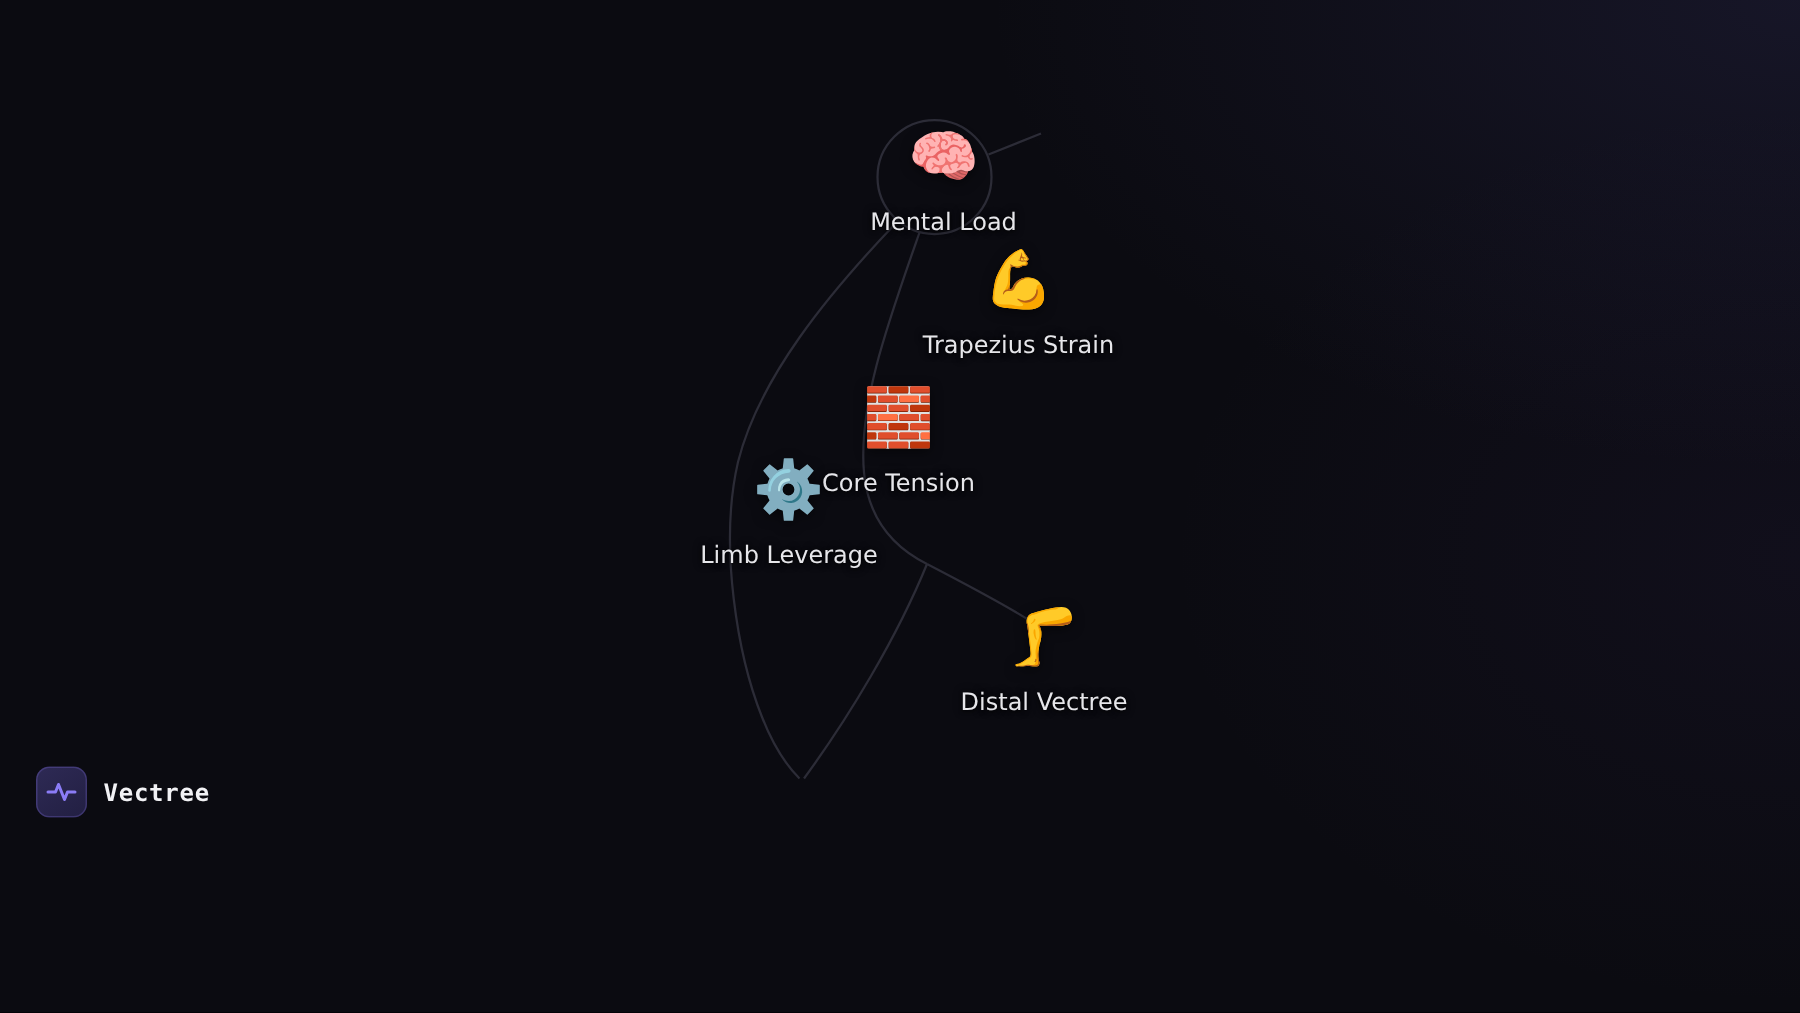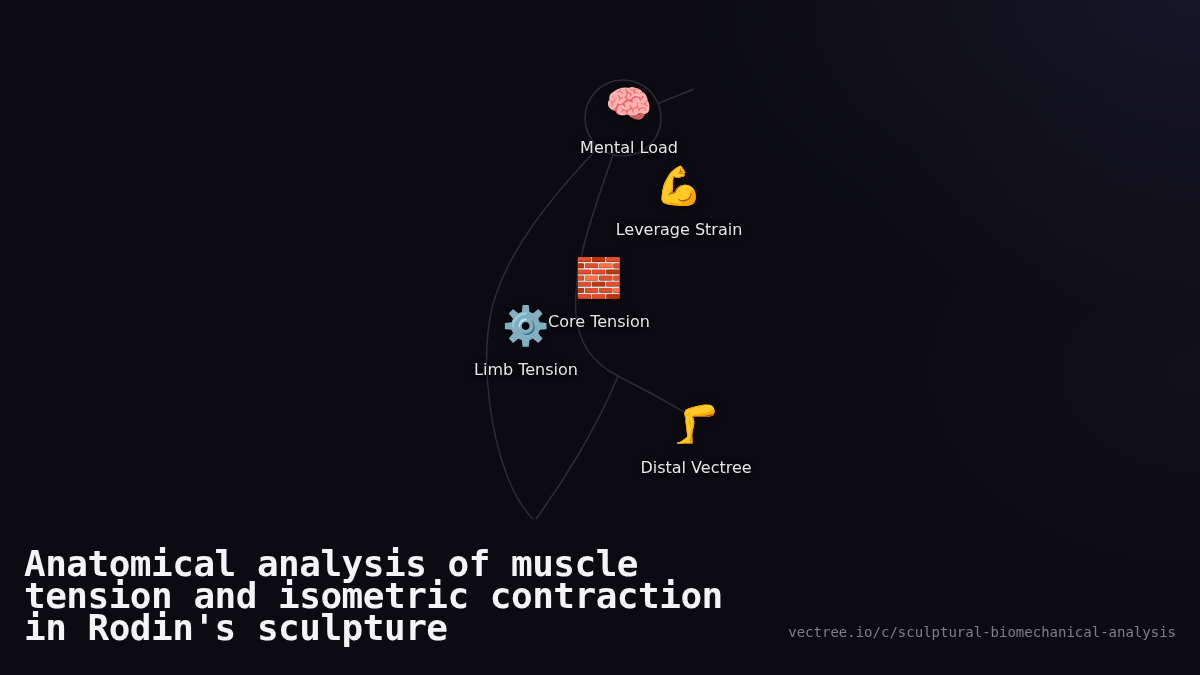--- a/index.html
+++ b/index.html
@@ -83,36 +83,42 @@
     <path d="M 618,376 C 598,425 566,478 536,519"></path>
   </svg>
 
   <div class="node node-mental">
     <span class="emoji">🧠</span>
     <span class="label">Mental Load</span>
   </div>
 
   <div class="node node-trapezius">
     <span class="emoji">💪</span>
-    <span class="label">Leverage Strain</span>
+    <span class="label">Trapezius Strain</span>
   </div>
 
   <div class="node node-core">
     <span class="emoji">🧱</span>
     <span class="label">Core Tension</span>
   </div>
 
   <div class="node node-limb">
     <span class="emoji">⚙️</span>
-    <span class="label">Limb Tension</span>
+    <span class="label">Limb Leverage</span>
   </div>
 
   <div class="node node-distal">
     <span class="emoji">🦵</span>
     <span class="label">Distal Vectree</span>
   </div>
 
+  <div class="brand-row">
+    <div class="logo">
+      <svg width="24" height="24" viewBox="0 0 24 24">
+        <polyline points="3,12 8,12 10,7 14,17 16,12 21,12" fill="none" stroke="#8b7cf6" stroke-width="2" stroke-linecap="round" stroke-linejoin="round"></polyline>
+      </svg>
+    </div>
+    <span class="brand-name">Vectree</span>
+  </div>
 
-  <h1 class="headline" style="margin:0;">Anatomical analysis of muscle tension and isometric contraction in Rodin's sculpture</h1>
 
-  <a class="url" href="#">vectree.io/c/sculptural-biomechanical-analysis</a>
 
 </div>
 
 </body></html>

